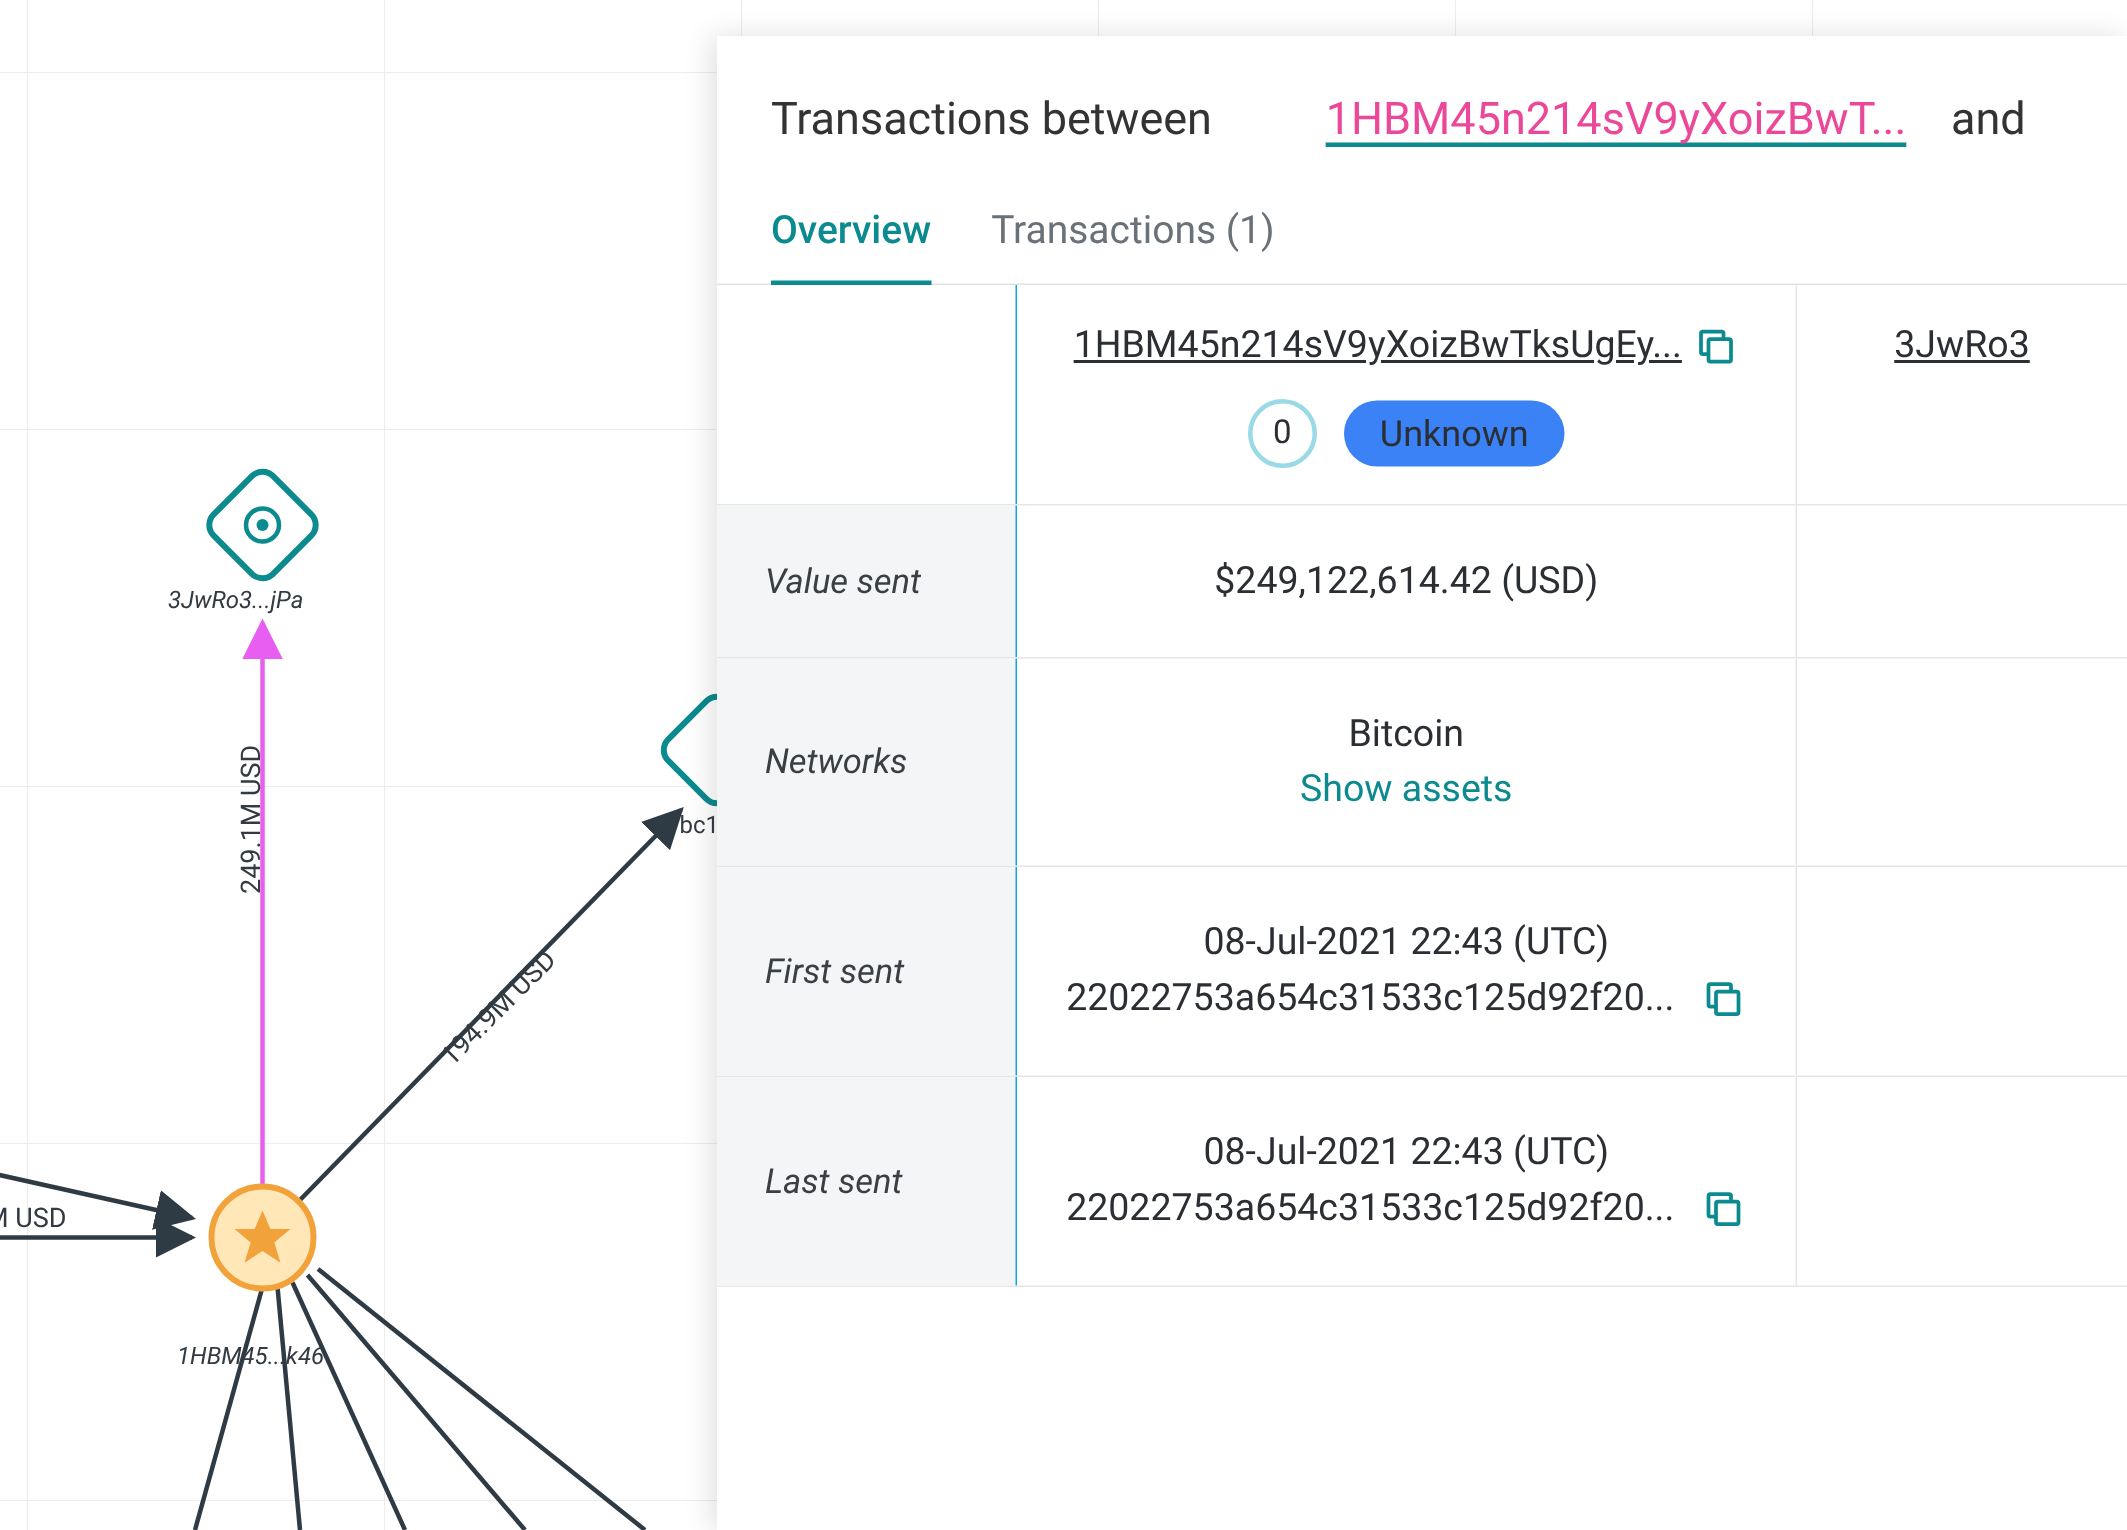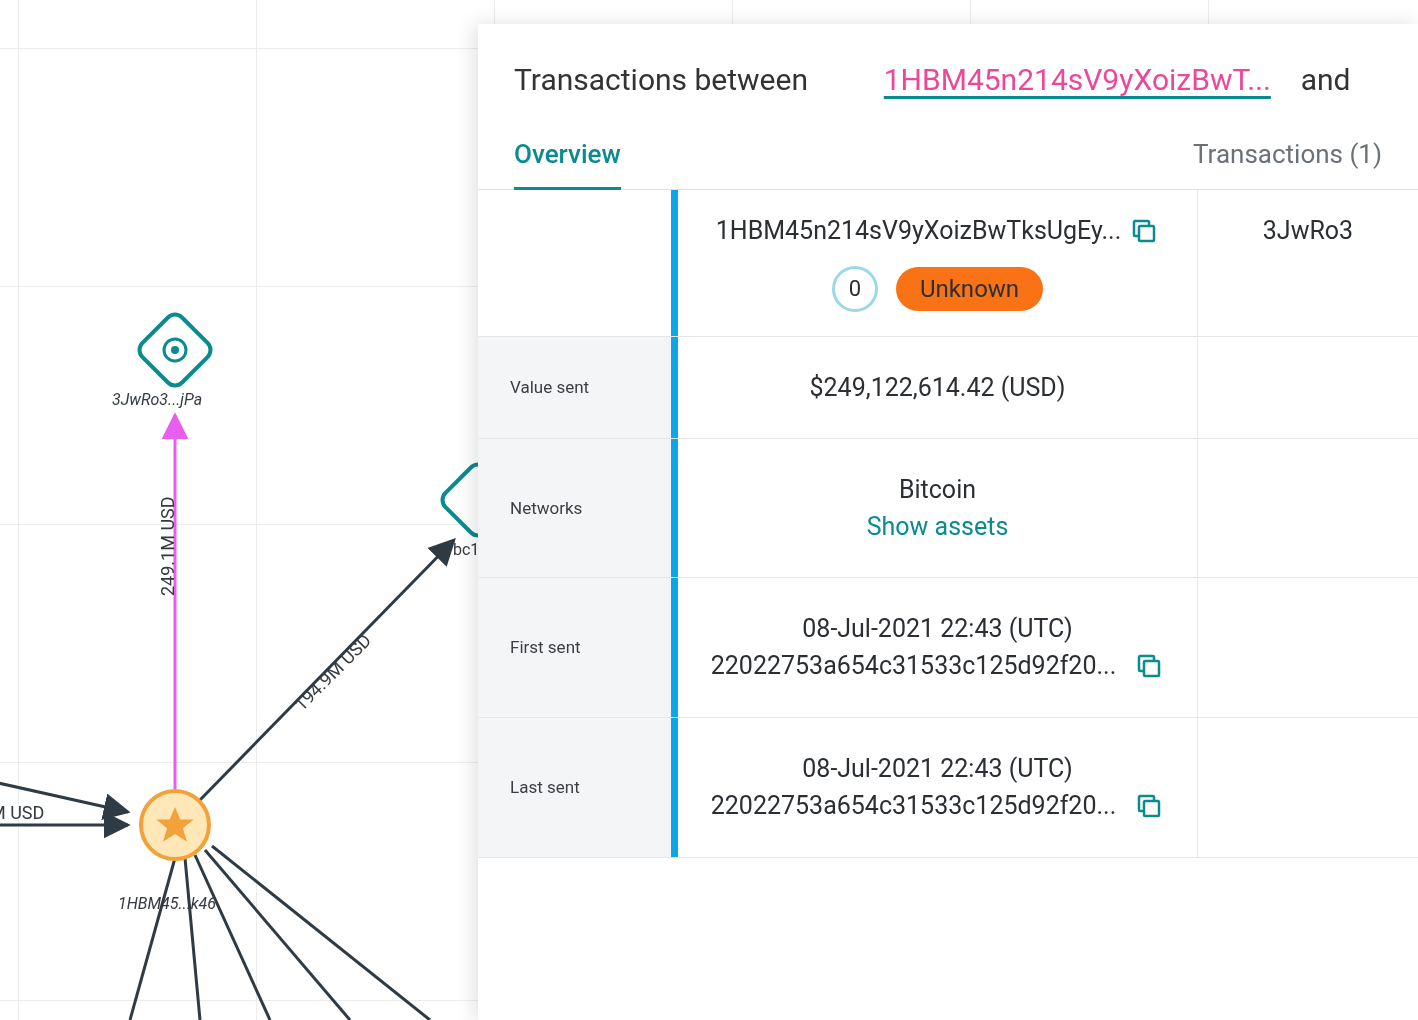--- a/index.html
+++ b/index.html
@@ -76,21 +76,20 @@
     color: #ec4899;
     text-decoration-color: #0b8a8f;
     text-underline-offset: 6px;
     margin-left: 46px;
   }
 
   .tabs {
     display: flex;
     gap: 40px;
     margin-top: 38px;
-    justify-content: space-between;
   }
   .tab {
     font-size: 26px;
     padding-bottom: 18px;
     color: #6b7178;
     cursor: pointer;
   }
   .tab.active {
     color: #0b8a8f;
     border-bottom: 4px solid #0b8a8f;
@@ -104,42 +103,44 @@
 
   
   .addr-row {
     display: flex;
     border-bottom: 1px solid #e6e6e6;
   }
   .label-col {
     width: 200px;
     flex: 0 0 200px;
     background: #f4f5f6;
-    border-right: 7px solid #0ea5e9;
+    border-right: 1px solid #0ea5e9;
     display: flex;
     align-items: center;
     padding: 0 32px;
-    font-size: 17px;
+    font-size: 23px;
     color: #3b3f44;
+    font-style: italic;
   }
   .addr-cell {
     flex: 1;
     border-right: 1px solid #e6e6e6;
     padding: 26px 26px 24px 26px;
     text-align: center;
   }
   .addr-cell:last-child { border-right: none; width: 220px; flex: 0 0 220px; }
 
   .addr-line {
     display: flex;
     align-items: center;
     justify-content: center;
     gap: 8px;
     font-size: 25px;
     color: #2b2f34;
+    text-decoration: underline;
   }
 
   .copy-icon {
     width: 30px; height: 30px;
     color: #0b8a8f;
     cursor: pointer;
     flex: 0 0 30px;
   }
 
   .sub-row {
@@ -151,21 +152,21 @@
   }
   .count-circle {
     width: 46px; height: 46px;
     border-radius: 50%;
     border: 3px solid #9ad9e6;
     display: flex; align-items: center; justify-content: center;
     font-size: 22px;
     color: #2b2f34;
   }
   .chip {
-    background: #f97316;
+    background: #3b82f6;
     border-radius: 22px;
     padding: 8px 24px;
     font-size: 24px;
     color: #2b2f34;
     text-align: right;
   }
 
   .data-row {
     display: flex;
     border-bottom: 1px solid #e6e6e6;

